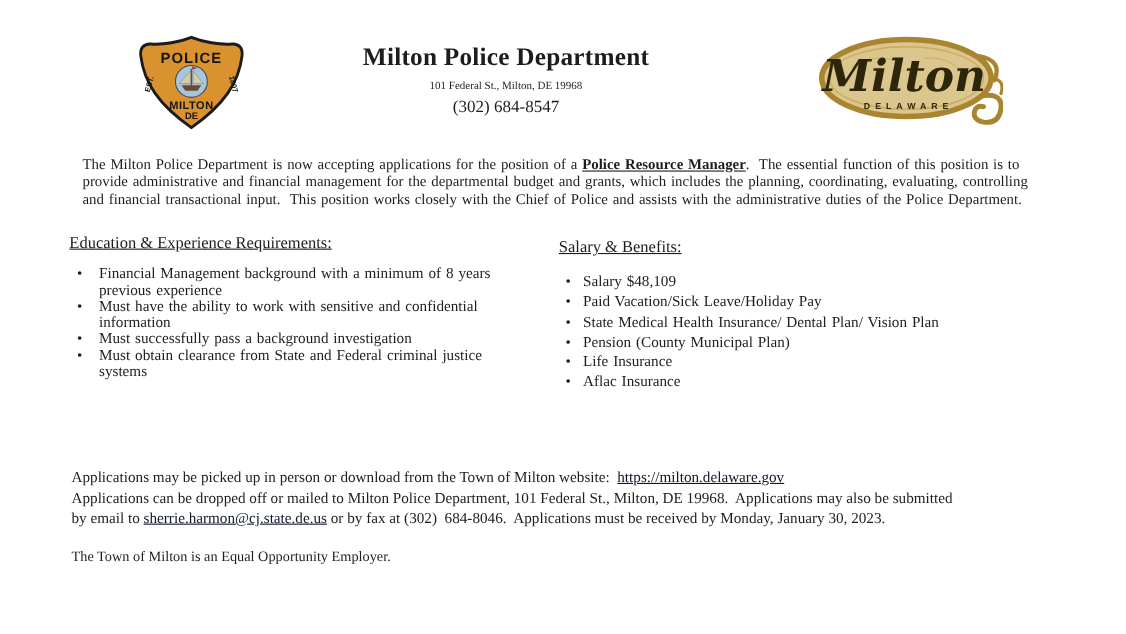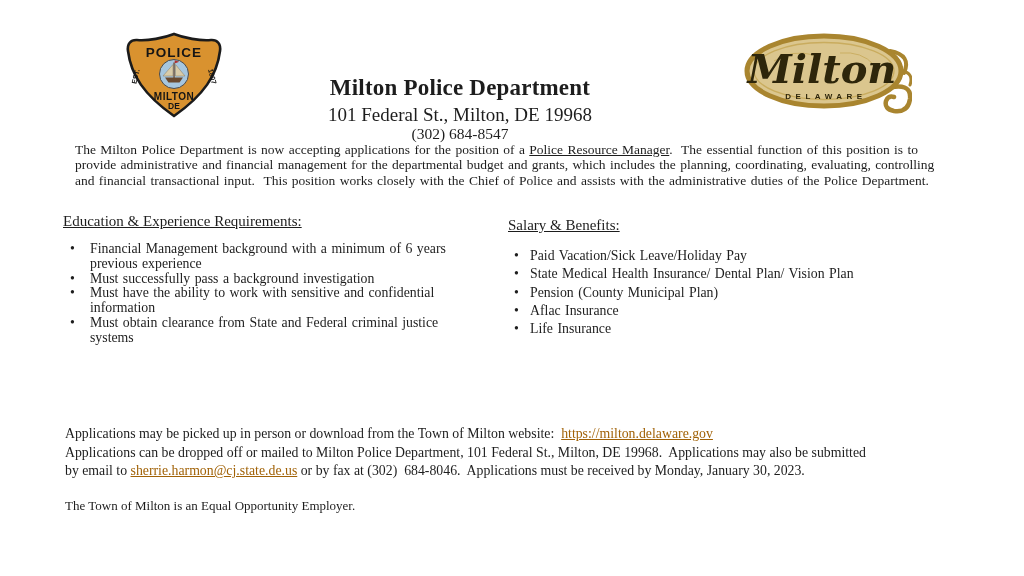--- a/index.html
+++ b/index.html
@@ -5,49 +5,49 @@
   html,body { margin:0; padding:0; background:#ffffff; }
   .page {
     position:relative; width:1024px; height:564px; background:#ffffff;
     font-family:"Liberation Serif","DejaVu Serif",serif; color:#1d1d1d;
     overflow:hidden;
   }
 
   
   .badge-wrap  { position:absolute; left:122px; top:31px; width:104px; height:88px; }
   .title-block { position:absolute; left:250px; top:38px; width:420px; text-align:center; }
-  .doc-title   { font-size:23px; font-weight:bold; line-height:28px; letter-spacing:0.2px;margin-top:36px; }
-  .doc-addr    { font-size:19px; line-height:19px; margin-top:3px; }
+  .doc-title   { font-size:23px; font-weight:bold; line-height:28px; letter-spacing:0.2px; }
+  .doc-addr    { font-size:10px; line-height:19px; margin-top:3px; }
   .doc-phone   { font-size:15.5px; line-height:19px;text-align:center; }
   .logo-wrap   { position:absolute; left:744px; top:27px; width:168px; height:88px; }
 
   
   .intro {
     position:absolute; left:75px; top:128px; width:872px;
     font-size:13.5px; line-height:15.9px; word-spacing:1px; white-space:pre-wrap;
   }
-  .intro .hl { font-weight:normal; text-decoration:underline;margin-top:33px; }
+  .intro .hl { font-weight:bold; text-decoration:underline;margin-top:33px; }
 
   
   .col-left  { position:absolute; left:63px;  top:213px; width:392px; }
   .col-right { position:absolute; left:508px; top:217px; width:440px; }
   .col-heading { font-size:15px; line-height:16px; text-decoration:underline; }
   ul.req { list-style:none; margin:13px 0 0 0; padding:0; font-size:13.8px; word-spacing:1px; }
   ul.req li { position:relative; padding-left:27px; line-height:14.8px; }
   ul.req li::before { content:"\2022"; position:absolute; left:7px; }
   ul.ben { list-style:none; margin:14px 0 0 0; padding:0; font-size:13.8px; word-spacing:1px; }
   ul.ben li { position:relative; padding-left:22px; line-height:18.3px; }
   ul.ben li::before { content:"\2022"; position:absolute; left:6px; }
 
   
   .apply {
     position:absolute; left:65px; top:411px; width:900px;
     font-size:13.8px; line-height:18.7px; white-space:pre;
   }
-  .link { color:#a16207; text-decoration:underline; cursor:pointer; }
+  .link { color:#0f172a; text-decoration:underline; cursor:pointer; }
 
   .footer { position:absolute; left:65px; top:485px; font-size:13px; white-space:pre; }
 
   .badge-sans { font-family:"Liberation Sans","DejaVu Sans",sans-serif; }
 </style>
 </head>
 <body>
 
 <div class="page">
 
@@ -89,35 +89,36 @@
       <text x="78" y="56" text-anchor="middle" font-size="40" font-style="italic" font-weight="bold" font-family="DejaVu Serif, serif" fill="#2E260B">Milton</text>
       <text class="badge-sans" x="82" y="72" text-anchor="middle" font-size="8" font-weight="bold" letter-spacing="4.5" fill="#2E260B">DELAWARE</text>
     </svg>
   </div>
 
   <p class="intro"><span>The Milton Police Department is now accepting applications for the position of a </span><span class="hl">Police Resource Manager</span><span>.  The essential function of this position is to provide administrative and financial management for the departmental budget and grants, which includes the planning, coordinating, evaluating, controlling and financial transactional input.  This position works closely with the Chief of Police and assists with the administrative duties of the Police Department.</span></p>
 
   <div class="col-left">
     <div class="col-heading">Education &amp; Experience Requirements:</div>
     <ul class="req">
-      <li>Financial Management background with a minimum of 6 years previous experience</li>
+      <li>Financial Management background with a minimum of 8 years previous experience</li>
+      <li>Must have the ability to work with sensitive and confidential information</li>
       <li>Must successfully pass a background investigation</li>
-      <li>Must have the ability to work with sensitive and confidential information</li>
       <li>Must obtain clearance from State and Federal criminal justice systems</li>
     </ul>
   </div>
 
   <div class="col-right">
     <div class="col-heading">Salary &amp; Benefits:</div>
     <ul class="ben">
+      <li>Salary $48,109</li>
       <li>Paid Vacation/Sick Leave/Holiday Pay</li>
       <li>State Medical Health Insurance/ Dental Plan/ Vision Plan</li>
       <li>Pension (County Municipal Plan)</li>
+      <li>Life Insurance</li>
       <li>Aflac Insurance</li>
-      <li>Life Insurance</li>
     </ul>
   </div>
 
   <p class="apply"><span>Applications may be picked up in person or download from the Town of Milton website:  </span><a class="link">https://milton.delaware.gov</a><br><span>Applications can be dropped off or mailed to Milton Police Department, 101 Federal St., Milton, DE 19968.  Applications may also be submitted</span><br><span>by email to </span><a class="link">sherrie.harmon@cj.state.de.us</a><span> or by fax at (302)  684-8046.  Applications must be received by Monday, January 30, 2023.</span></p>
 
   <p class="footer">The Town of Milton is an Equal Opportunity Employer.</p>
 
 </div>
 
 </body></html>

